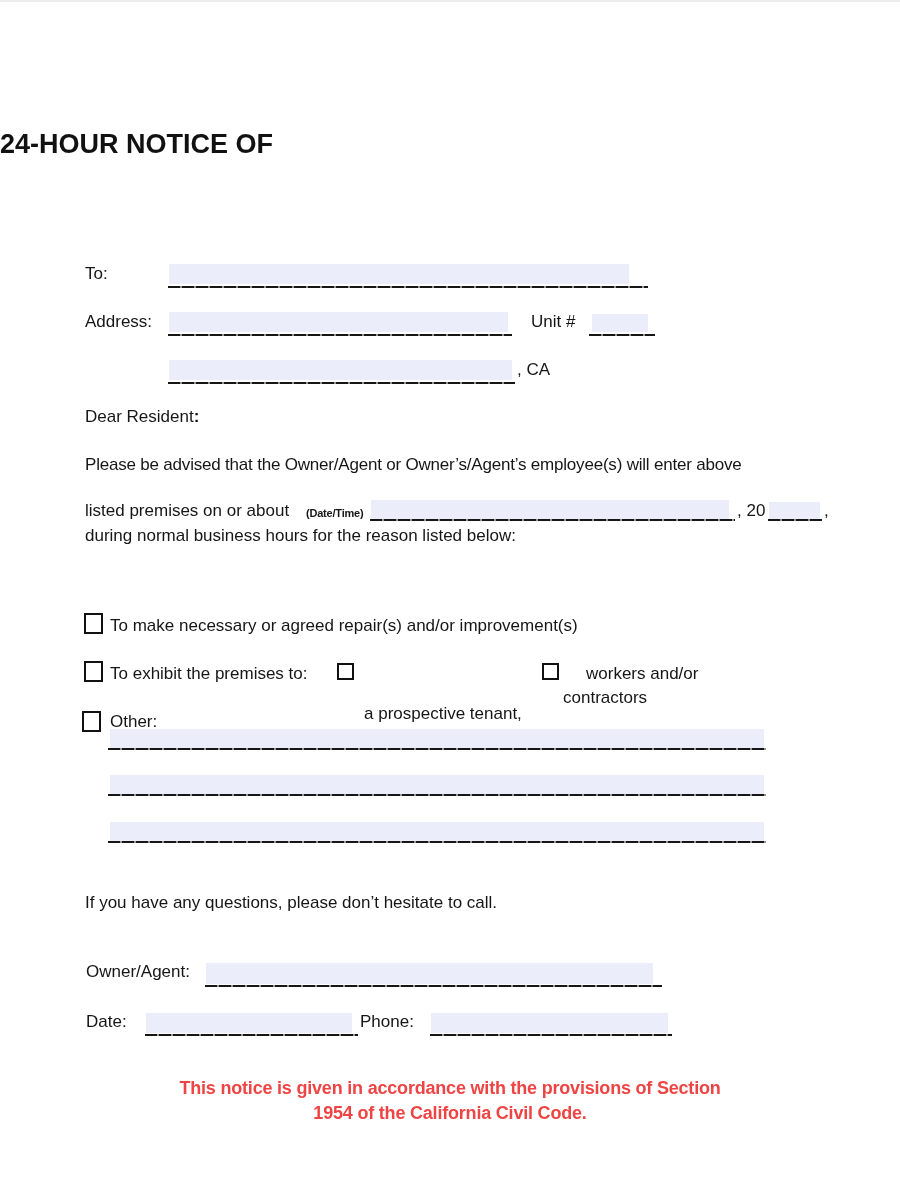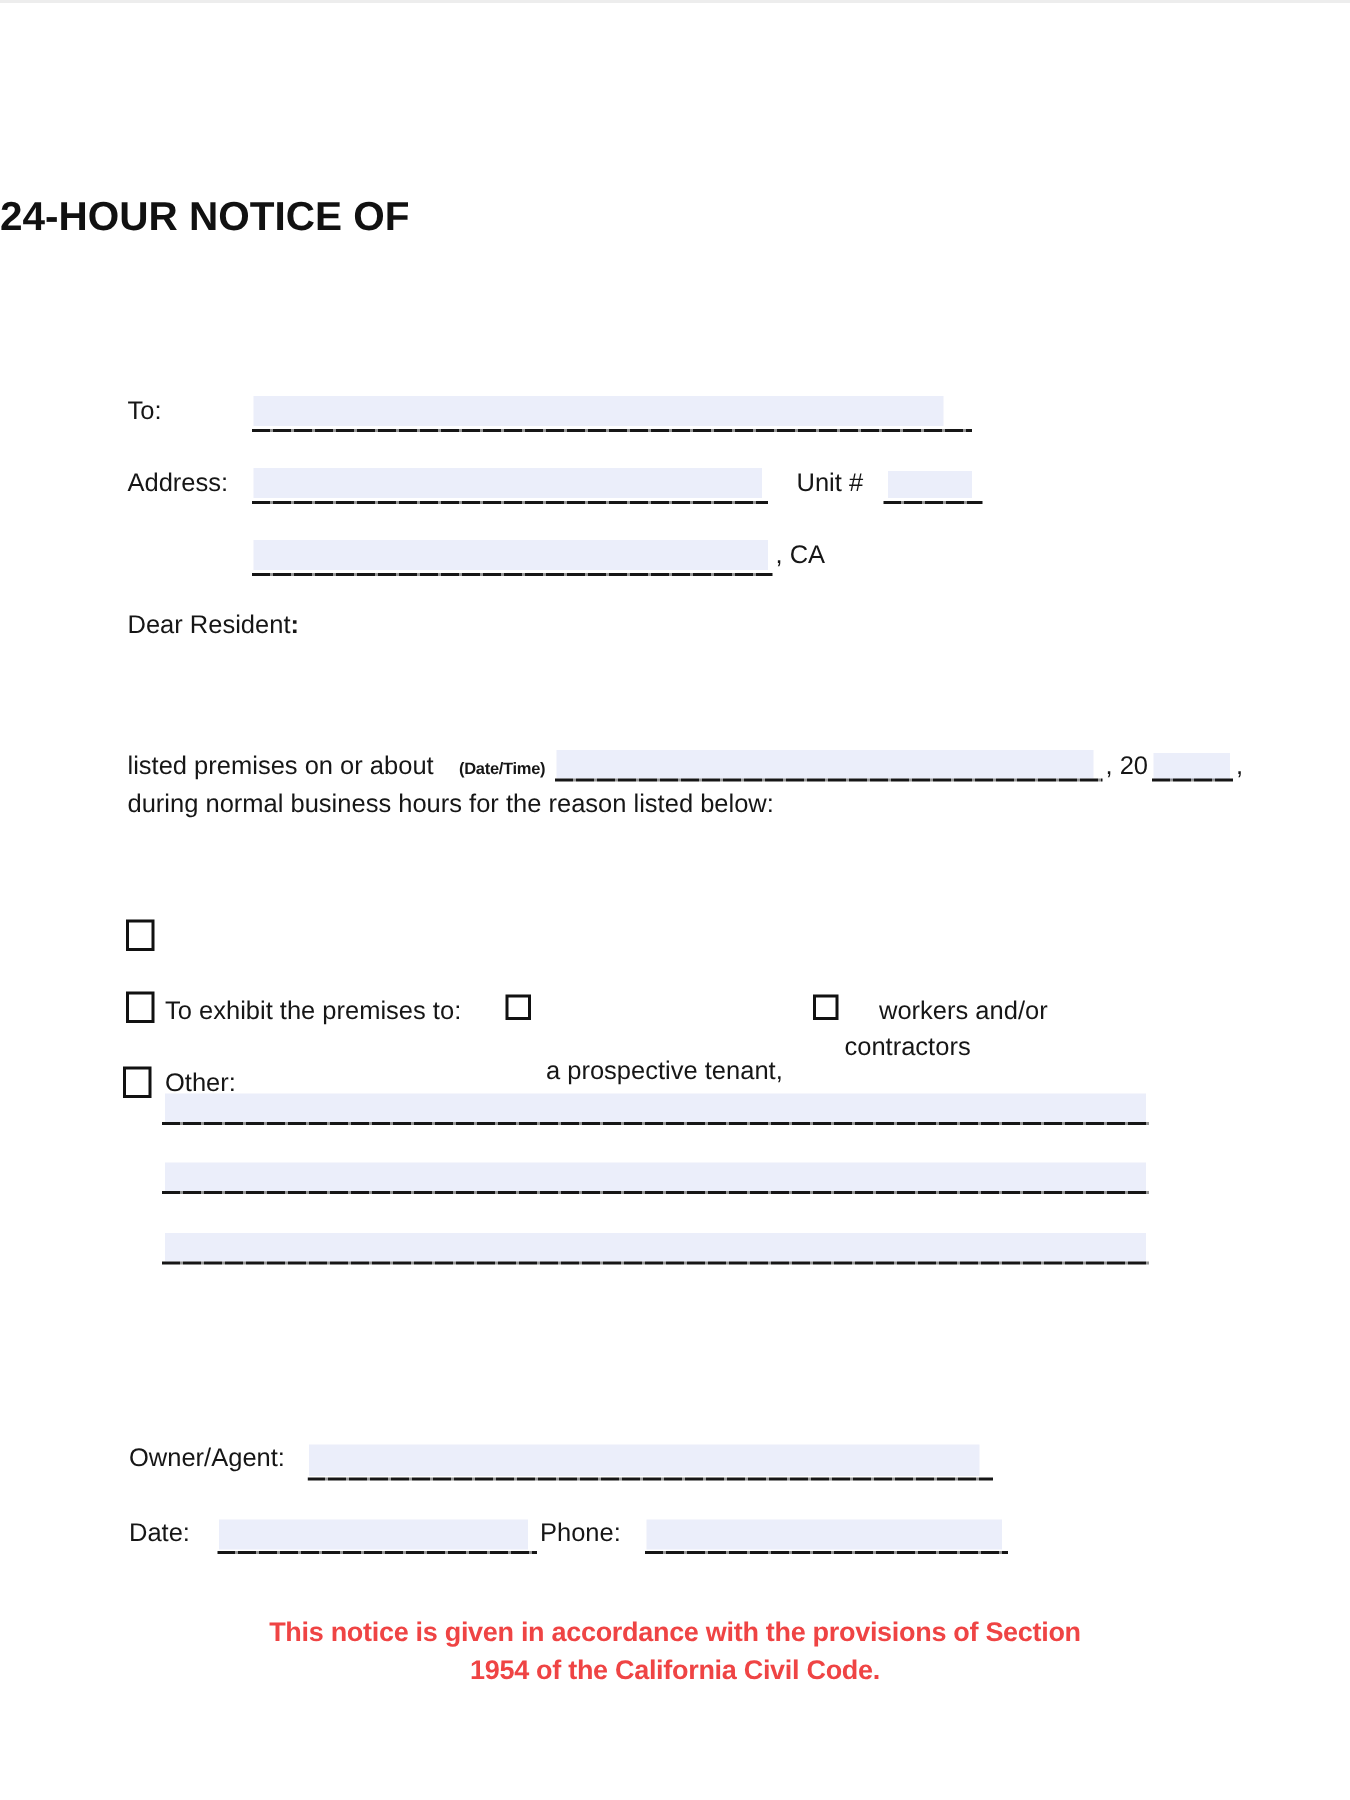--- a/index.html
+++ b/index.html
@@ -58,51 +58,54 @@
   <div class="abs" style="left:531px;top:310px;">Unit #</div>
   <input class="fill" style="left: 592px; top: 312px; width: 56px; height: 18px;" type="text" value="">
   <div class="rule" style="left:589px;top:332px;width:66px;"></div>
 
   <input class="fill" style="left: 169px; top: 358px; width: 343px; height: 20px;" type="text" value="">
   <div class="rule" style="left:168px;top:380px;width:347px;"></div>
   <div class="abs" style="left:517px;top:358px;">, CA</div>
 
   <div class="abs" style="left:85px;top:405px;"><span>Dear Resident</span><span class="bold">:</span></div>
 
+  <div class="abs" style="left:85px;top:453px;letter-spacing:-0.2px;">Please be advised that the Owner/Agent or Owner’s/Agent’s employee(s) will enter above</div>
 
   <div class="abs" style="left:85px;top:499px;">listed premises on or about</div>
   <div class="abs small-hint" style="left:306px;top:505px;">(Date/Time)</div>
   <input class="fill" style="left: 371px; top: 498px; width: 358px; height: 19px;" type="text" value="">
   <div class="rule" style="left:370px;top:517px;width:365px;"></div>
   <div class="abs" style="left:737px;top:499px;">, 20</div>
   <input class="fill" style="left: 769px; top: 500px; width: 51px; height: 18px;" type="text" value="">
   <div class="rule" style="left:768px;top:517px;width:54px;"></div>
   <div class="abs" style="left:824px;top:499px;">,</div>
   <div class="abs" style="left:85px;top:524px;">during normal business hours for the reason listed below:</div>
 
   <div class="cb" style="left:84px;top:611px;width:19px;height:21px;"></div>
+  <div class="abs" style="left:110px;top:614px;">To make necessary or agreed repair(s) and/or improvement(s)</div>
 
   <div class="cb" style="left:84px;top:659px;width:19px;height:21px;"></div>
   <div class="abs" style="left:110px;top:662px;">To exhibit the premises to:</div>
   <div class="cb" style="left:337px;top:661px;width:17px;height:17px;"></div>
   <div class="abs" style="left:364px;top:662px;margin-top:40px;">a prospective tenant,</div>
   <div class="cb" style="left:542px;top:661px;width:17px;height:17px;"></div>
   <div class="abs" style="left:563px;top:662px;margin-left:23px;">workers and/or</div>
   <div class="abs" style="left:563px;top:686px;">contractors</div>
 
   <div class="cb" style="left:82px;top:709px;width:19px;height:21px;"></div>
   <div class="abs" style="left:110px;top:710px;">Other:</div>
 
   <input class="fill" style="left: 110px; top: 727px; width: 654px; height: 19px;" type="text" value="">
   <div class="rule" style="left:108px;top:746px;width:658px;"></div>
   <input class="fill" style="left: 110px; top: 773px; width: 654px; height: 19px;" type="text" value="">
   <div class="rule" style="left:108px;top:792px;width:658px;"></div>
   <input class="fill" style="left: 110px; top: 820px; width: 654px; height: 19px;" type="text" value="">
   <div class="rule" style="left:108px;top:839px;width:658px;"></div>
 
+  <div class="abs" style="left:85px;top:891px;">If you have any questions, please don’t hesitate to call.</div>
 
   <div class="abs" style="left:86px;top:960px;">Owner/Agent:</div>
   <input class="fill" style="left: 206px; top: 961px; width: 447px; height: 21px;" type="text" value="">
   <div class="rule" style="left:205px;top:983px;width:457px;"></div>
 
   <div class="abs" style="left:86px;top:1010px;">Date:</div>
   <input class="fill" style="left: 146px; top: 1011px; width: 206px; height: 20px;" type="text" value="">
   <div class="rule" style="left:145px;top:1032px;width:213px;"></div>
   <div class="abs" style="left:360px;top:1010px;">Phone:</div>
   <input class="fill" style="left: 431px; top: 1011px; width: 237px; height: 20px;" type="text" value="">

